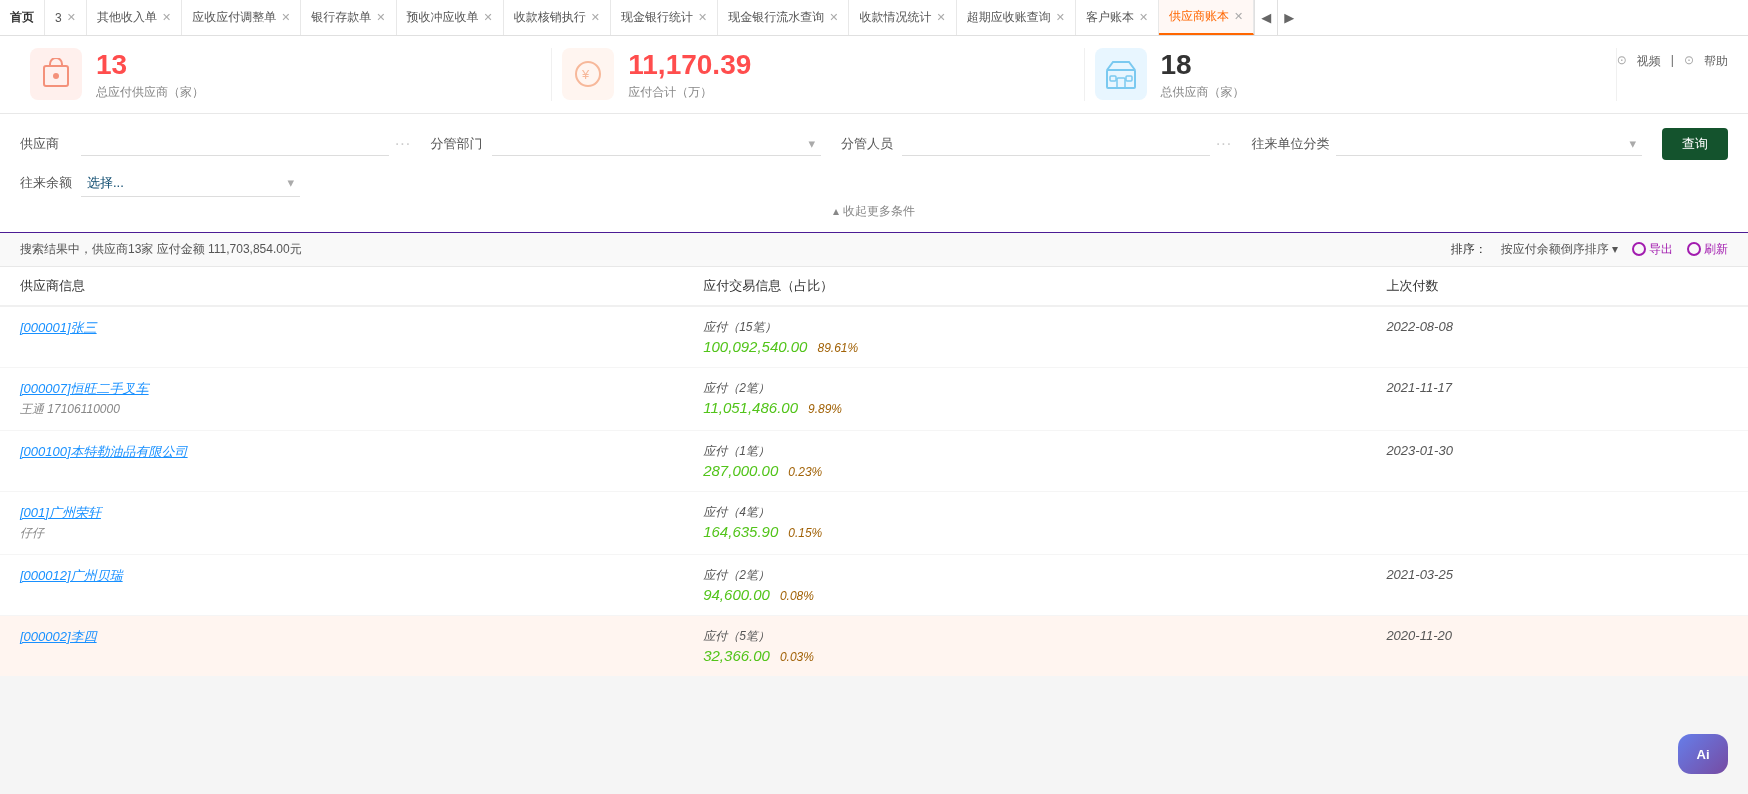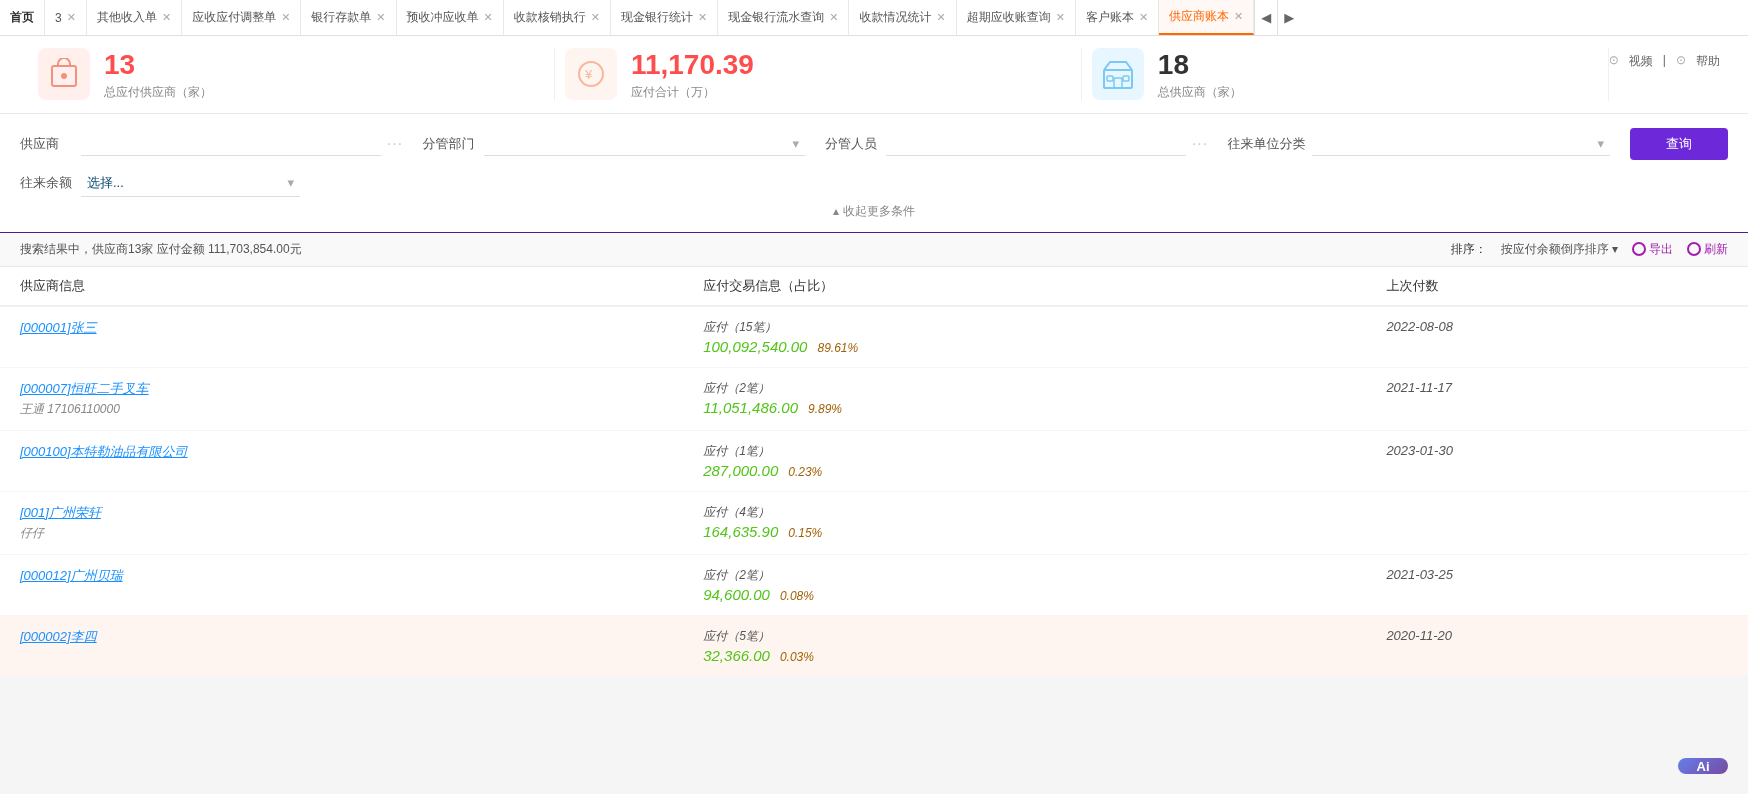--- a/index.html
+++ b/index.html
@@ -48,21 +48,21 @@
       cursor: pointer;
       color: #666;
       border-left: 1px solid #e0e0e0;
     }
 
     
     .summary-bar {
       display: flex;
       background: #fff;
       border-bottom: 1px solid #e8e8e8;
-      padding: 12px 28px;
+      padding: 12px 20px;
       gap: 0;
     }
     .summary-card {
       display: flex;
       align-items: center;
       gap: 14px;
       flex: 1;
       border-right: 1px solid #f0f0f0;
       padding: 0 30px 0 10px;
     }
@@ -146,24 +146,24 @@
       color: #aaa;
       cursor: pointer;
       justify-content: space-between;
     }
     .filter-dots {
       color: #ccc;
       font-size: 16px;
       cursor: pointer;
     }
     .btn-query {
-      background: #6d28d9;
+      background: #14532d;
       color: #fff;
       border: none;
-      padding: 7px 36px;
+      padding: 7px 20px;
       border-radius: 4px;
       font-size: 13px;
       cursor: pointer;
       white-space: nowrap;
     }
     .collapse-btn {
       display: flex;
       align-items: center;
       justify-content: center;
       gap: 4px;
@@ -256,21 +256,21 @@
 
     .chevron-down::after { content: '▾'; }
     .chevron-up::after { content: '▴'; }
 
     
     .ai-btn {
       position: fixed;
       right: 20px;
       bottom: 20px;
       width: 50px;
-      height: 16px;
+      height: 40px;
       background: linear-gradient(135deg, #667eea 0%, #764ba2 100%);
       color: white;
       border-radius: 13px;
       display: flex;
       align-items: center;
       justify-content: center;
       font-size: 13px;
       font-weight: bold;
       cursor: pointer;
     }

